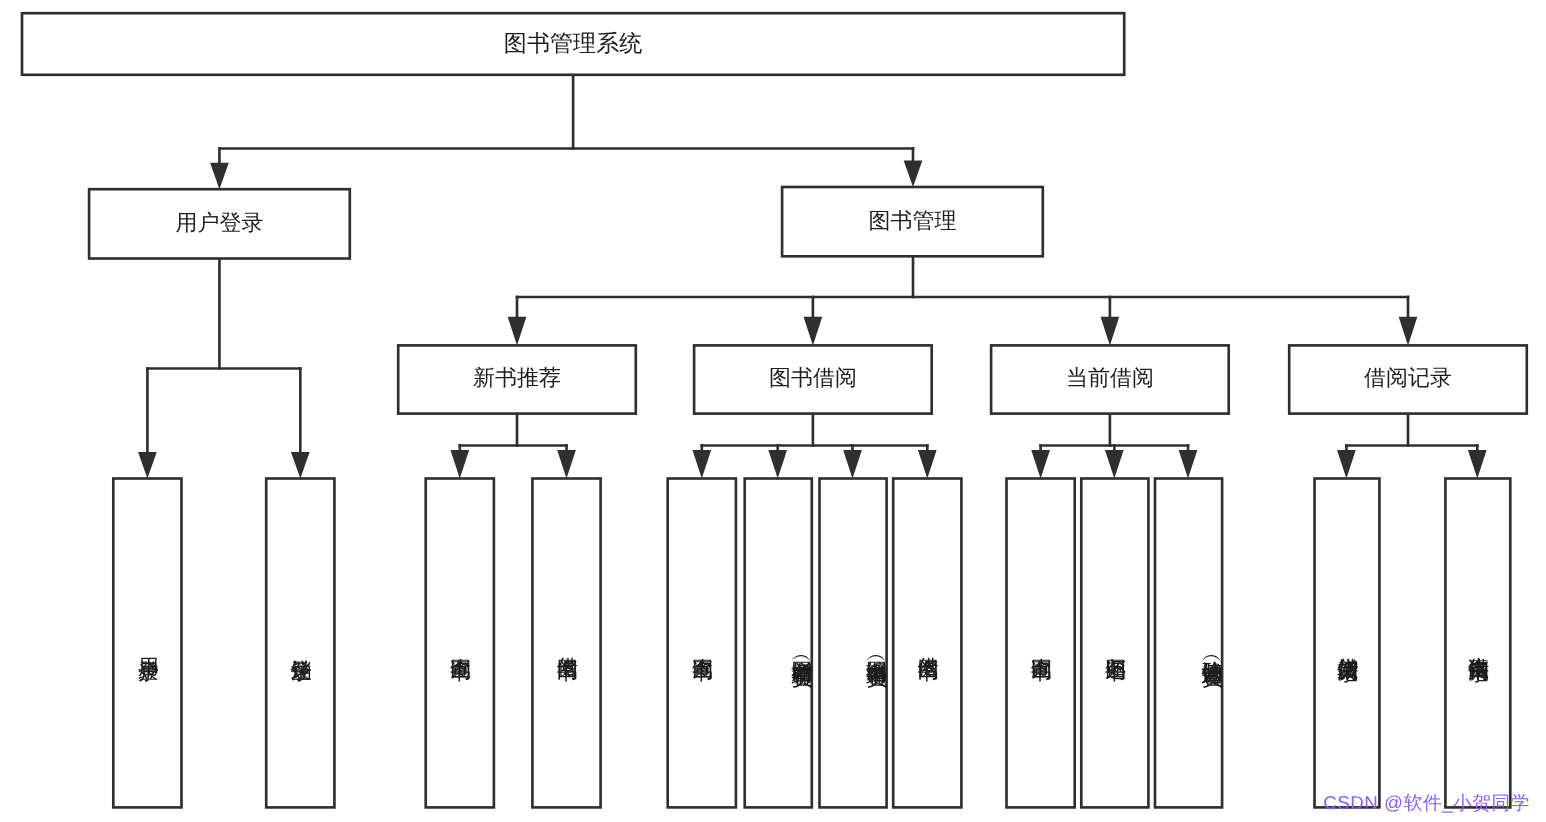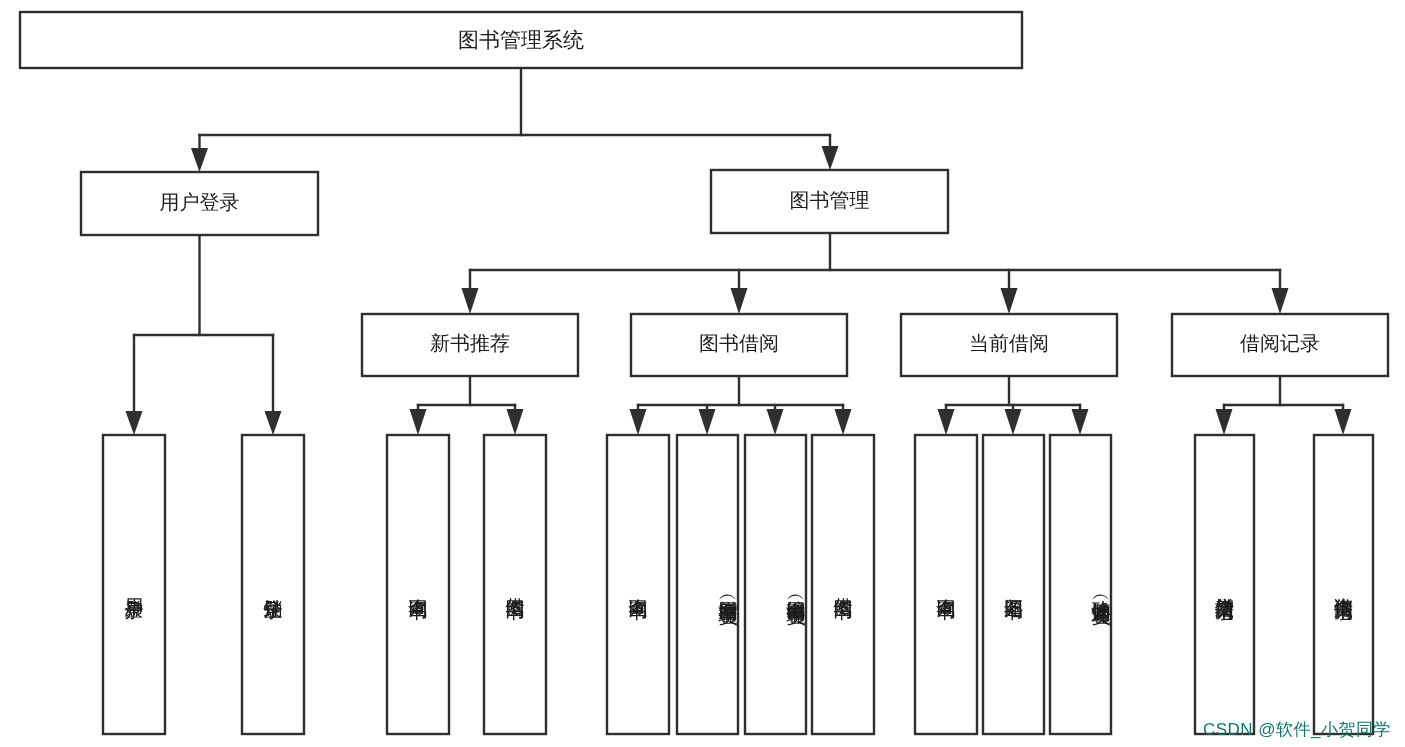--- a/index.html
+++ b/index.html
@@ -71,21 +71,21 @@
     text-align: center;
     white-space: nowrap;
     pointer-events: none;
   }
   .watermark {
     position: absolute;
     right: 14px;
     bottom: 6px;
     font-family: "Liberation Sans", "DejaVu Sans", sans-serif;
     font-size: 17px;
-    color: #0f766e;
+    color: #8b5cf6;
     letter-spacing: 0.5px;
     user-select: none;
   }
 </style>
 </head>
 <body>
 
 <div id="diagram-root">
 
   <svg class="diagram-canvas" viewBox="0 0 1405 747">

